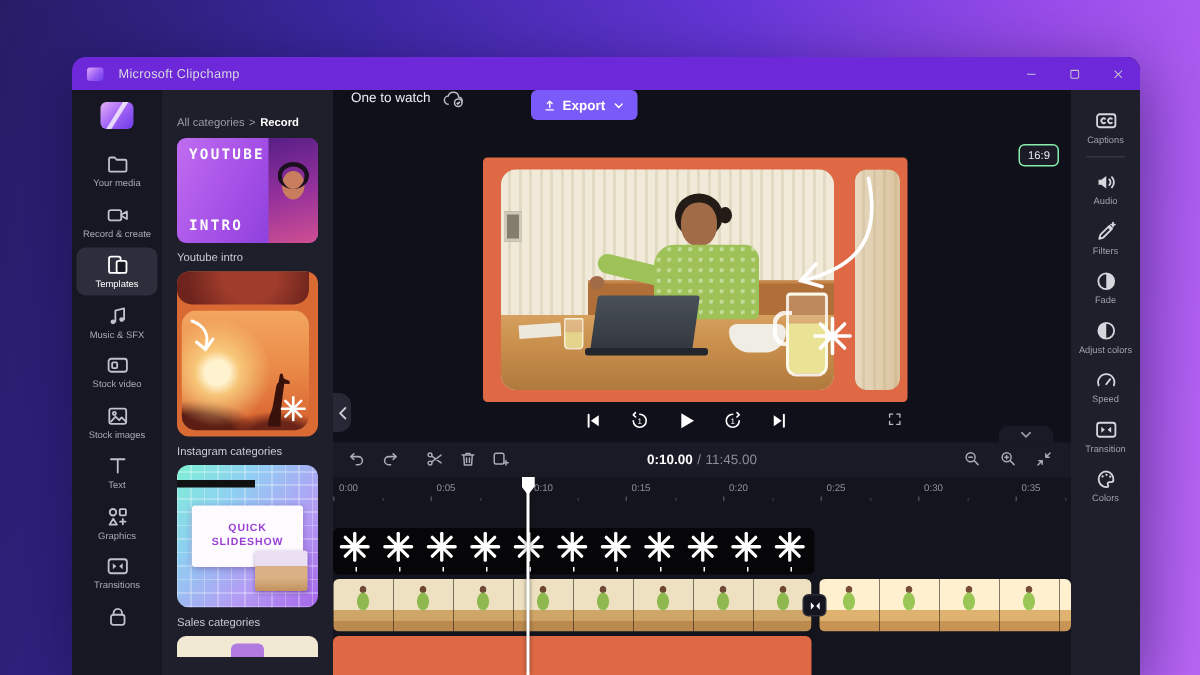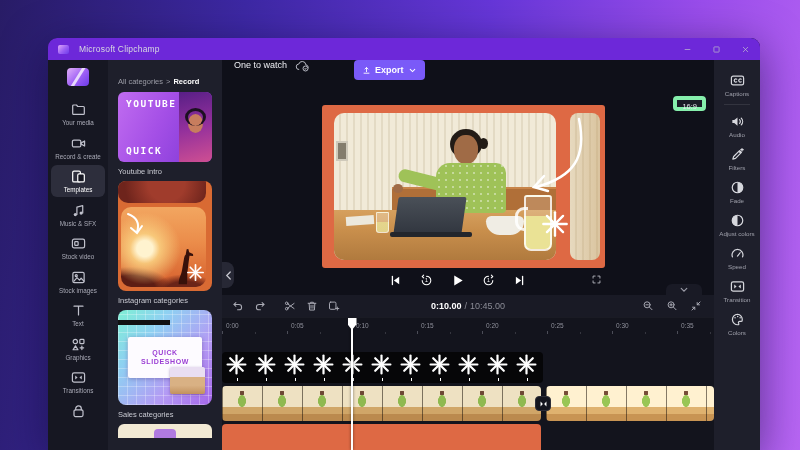--- a/index.html
+++ b/index.html
@@ -100,21 +100,21 @@
     border:none; border-radius:0 8px 8px 0; color:#c9cad2; display:flex; align-items:center; justify-content:center; z-index:4; padding:0; }
   .panel-collapse svg { width:7px; height:9px; }
 
   .pv-head { position:absolute; left:0; top:0; right:0; height:32px; display:flex; align-items:flex-start; padding:0 8px; }
   .pv-title { font-size:9px; color:#ecedf2; margin:0 8px 0 4px; }
   .cloud svg { width:15px; height:12px; display:block; }
   .export { margin-left:auto; height:20px; border:none; border-radius:4px; padding:0 8px;
     color:#fff; font-size:9px; font-weight:700; display:flex; align-items:center; gap:4px; background:#7a5af8; }
   .export svg { width:9px; height:9px; }
   .ratio { position:absolute; top:36px; right:8px; height:15px; line-height:13px; padding:0 5px;
-    border:4px solid #86efac; border-radius:4px; font-size:7.5px; color:#e8e9ee; background:#1a1b26; }
+    border:1px solid #86efac; border-radius:4px; font-size:7.5px; color:#e8e9ee; background:#1a1b26; }
 
   .canvas { position:absolute; left:100px; top:45px; width:283px; height:163px; background:#de6944; border-radius:3px; }
   .sc1 { position:absolute; left:12px; top:8px; width:222px; height:147px; border-radius:10px; overflow:hidden;
     background:repeating-linear-gradient(90deg,#f1ead8 0 5px,#e3dac4 5px 7px); }
   .pv-frame { position:absolute; left:2px; top:28px; width:12px; height:20px; background:#847d6d; border:2px solid #cfc9ba; }
   .pv-bench { position:absolute; left:58px; top:74px; right:0; height:24px; background:#b06f38; border-top:2px solid #c8854a; }
   .pv-table { position:absolute; left:0; top:97px; right:0; bottom:0;
     background:linear-gradient(180deg,#d6a05e 0,#c98f4c 40%,#b07a3e 100%); }
   .pv-hair { position:absolute; left:116px; top:16px; width:32px; height:30px; border-radius:50%; background:#221b16; }
   .pv-bun { position:absolute; left:145px; top:25px; width:9px; height:11px; border-radius:50%; background:#221b16; }
@@ -276,21 +276,21 @@
       <aside class="tpl">
 
         <div class="crumbs">
           <span class="c-root">All categories</span>
           <span class="c-sep">&gt;</span>
           <span class="c-cur">Record</span>
         </div>
 
         <div class="card card1">
           <span class="c1-txt c1-top">YOUTUBE</span>
-          <span class="c1-txt c1-bot">QUICK</span>
+          <span class="c1-txt c1-bot">INTRO</span>
           <span class="c1-photo">
               <i class="c1-face"></i>
               <i class="c1-phones"></i>
             </span>
         </div>
         <div class="card-label">Youtube intro</div>
 
         <div class="card card2">
           <i class="c2-top"></i>
           <div class="c2-main">
@@ -467,21 +467,21 @@
               <button class="tlb">
                   <svg viewBox="0 0 16 16" fill="none" stroke="currentColor" stroke-width="1.3" stroke-linecap="round">
                     <rect x="2" y="2.8" width="8.6" height="9.6" rx="1.6"></rect>
                     <path d="M12.4 9.4v4M10.4 11.4h4"></path>
                   </svg>
                 </button>
             </div>
             <div class="tl-time">
               <span class="t-cur">0:10.00</span>
               <span class="t-sep">/</span>
-              <span class="t-tot">10:45.00</span>
+              <span class="t-tot">11:45.00</span>
             </div>
             <div class="tl-right">
               <button class="tlb">
                   <svg viewBox="0 0 16 16" fill="none" stroke="currentColor" stroke-width="1.3" stroke-linecap="round">
                     <circle cx="6.8" cy="6.4" r="4"></circle>
                     <path d="M9.8 9.4l3.6 3.6M5.2 6.4h3.2"></path>
                   </svg>
                 </button>
               <button class="tlb">
                   <svg viewBox="0 0 16 16" fill="none" stroke="currentColor" stroke-width="1.3" stroke-linecap="round">

